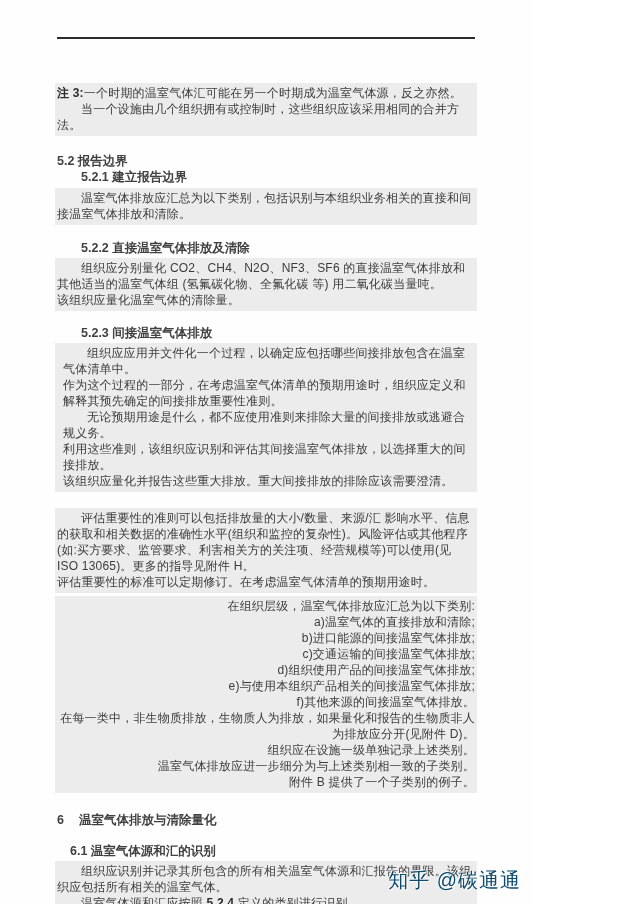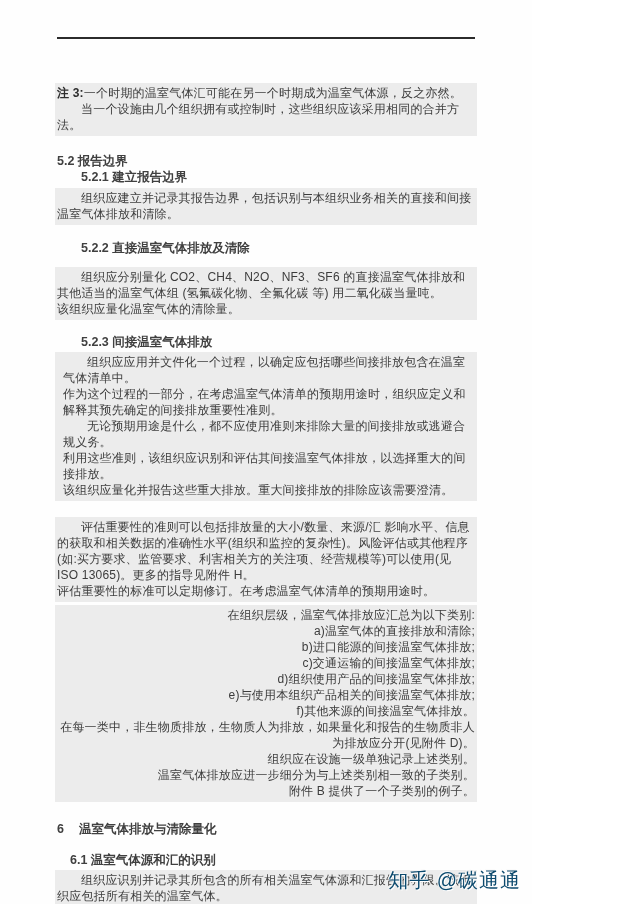--- a/index.html
+++ b/index.html
@@ -43,21 +43,21 @@
     color: #404040;
   }
   .h-sub { margin-left: 24px; }
   .h-sub2 { margin-left: 13px; }
   .b { font-weight: bold; color: #2d2d2d; }
   .note-gap { margin-top: 12px; }
   .mt-note { margin-top: 44px; }
   .mt-s52 { margin-top: 17px; }
   .mt-band1 { margin-top: 3px; }
   .mt-s522 { margin-top: 15px; }
-  .mt-band2 { margin-top: 11px; }
+  .mt-band2 { margin-top: 2px; }
   .mt-s523 { margin-top: 14px; }
   .mt-band3 { margin-top: 2px; padding-left: 8px; }
   .mt-band4 { margin-top: 16px; }
   .mt-s524 { margin-top: 17px; }
   .mt-band5 { margin-top: 3px; text-align: right; }
   .mt-s6 { margin-top: 19px; }
   .mt-s61 { margin-top: 15px; }
   .mt-band6 { margin-top: 2px; }
   .s6-num { display: inline-block; }
   .s6-label { display: inline-block; margin-left: 15px; }
@@ -82,21 +82,21 @@
 
     <div class="band mt-note">
       <p class="para"><span class="b">注 3:</span><span>一个时期的温室气体汇可能在另一个时期成为温室气体源，反之亦然。</span></p>
       <p class="para indent note-gap">当一个设施由几个组织拥有或控制时，这些组织应该采用相同的合并方法。</p>
     </div>
 
     <p class="h mt-s52">5.2 报告边界</p>
     <p class="h h-sub">5.2.1 建立报告边界</p>
 
     <div class="band mt-band1">
-      <p class="para indent">组织应建立并记录其报告边界，包括识别与本组织业务相关的直接和间接温室气体排放和清除。</p>
+      <p class="para indent">温室气体排放应汇总为以下类别，包括识别与本组织业务相关的直接和间接温室气体排放和清除。</p>
     </div>
 
     <p class="h h-sub mt-s522">5.2.2 直接温室气体排放及清除</p>
     <div class="band mt-band2">
       <p class="para indent">组织应分别量化 CO2、CH4、N2O、NF3、SF6 的直接温室气体排放和其他适当的温室气体组 (氢氟碳化物、全氟化碳 等) 用二氧化碳当量吨。</p>
       <p class="para">该组织应量化温室气体的清除量。</p>
     </div>
 
     <p class="h h-sub mt-s523">5.2.3 间接温室气体排放</p>
     <div class="band mt-band3">

